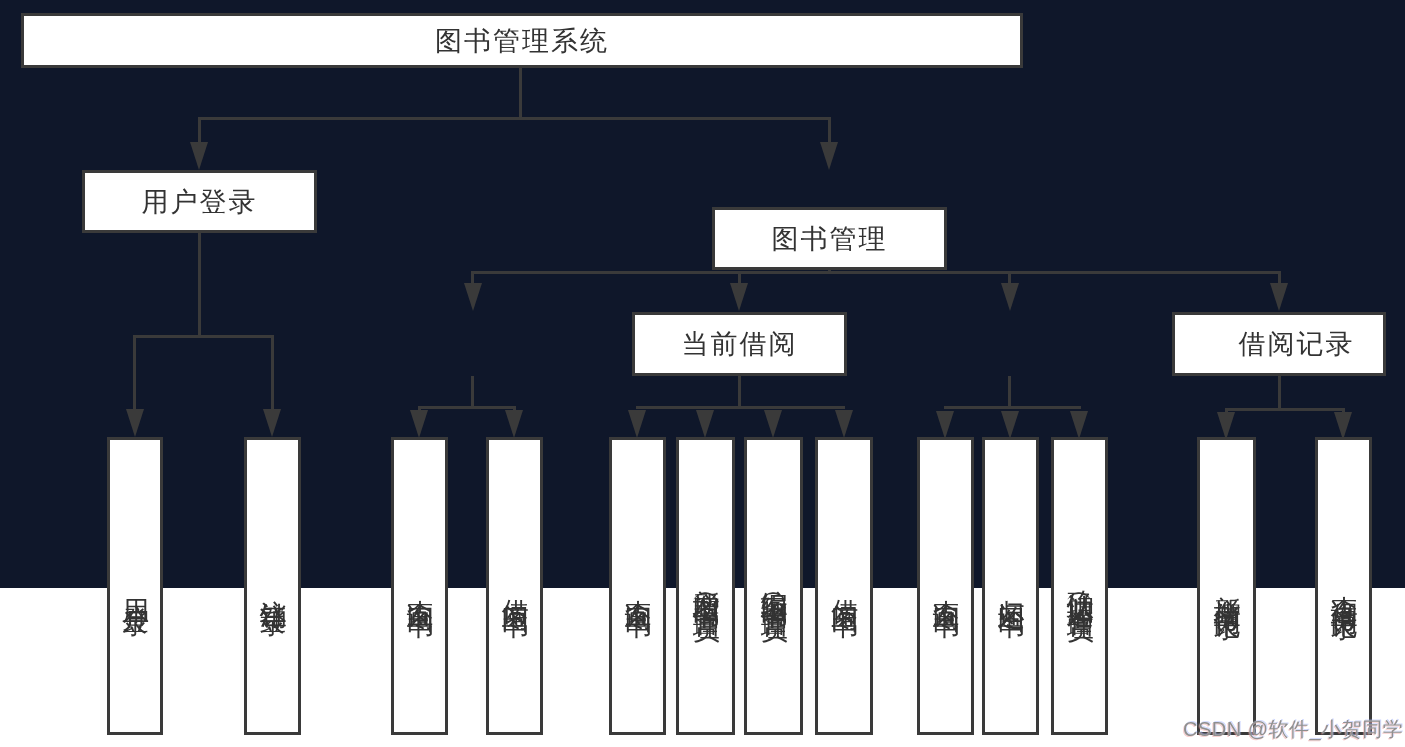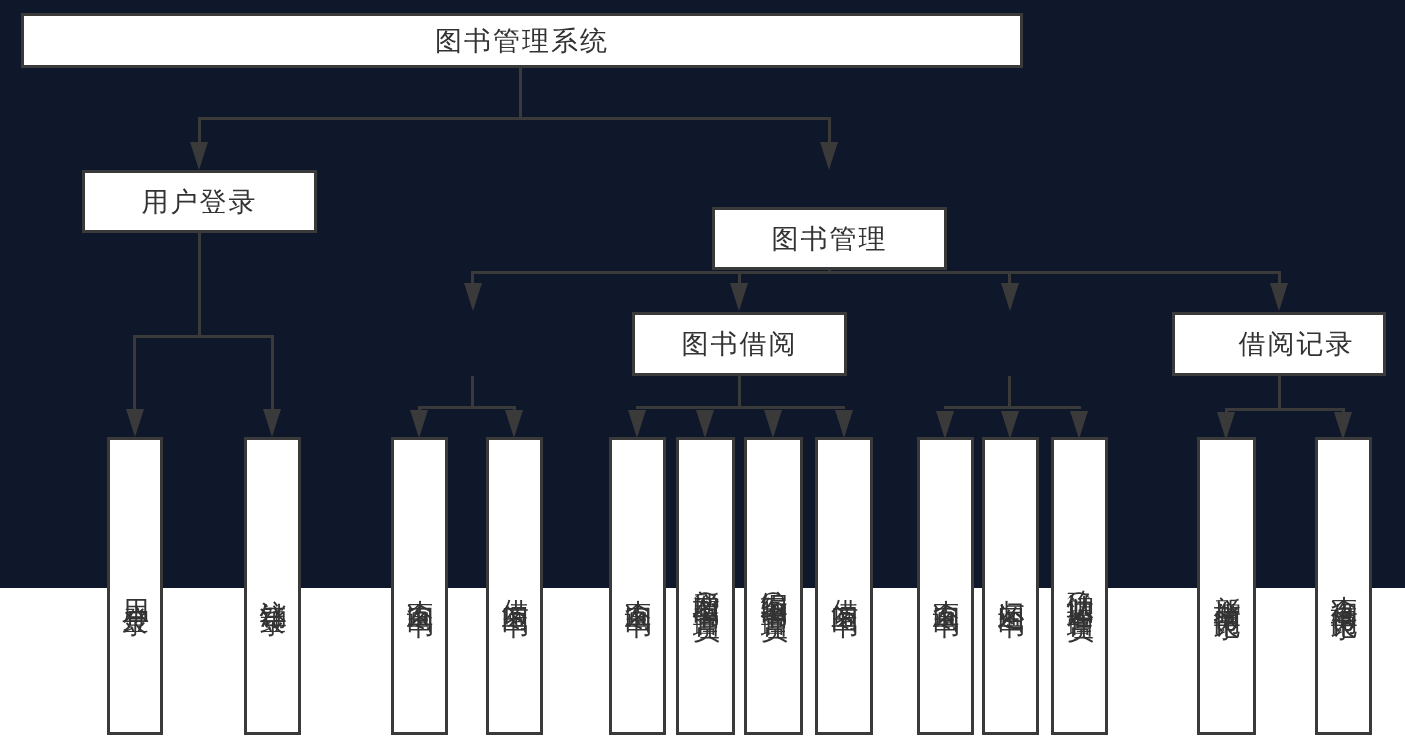--- a/index.html
+++ b/index.html
@@ -98,21 +98,21 @@
   <div class="vline" style="left:471px; top:271px; height:20px;"></div>
   <div class="arrowhead" style="left:464px; top:283px;"></div>
   <div class="vline" style="left:738px; top:271px; height:20px;"></div>
   <div class="arrowhead" style="left:730px; top:283px;"></div>
   <div class="vline" style="left:1008px; top:271px; height:20px;"></div>
   <div class="arrowhead" style="left:1001px; top:283px;"></div>
   <div class="vline" style="left:1278px; top:271px; height:20px;"></div>
   <div class="arrowhead" style="left:1270px; top:283px;"></div>
 
   <div class="box" style="left:632px; top:312px; width:215px; height:64px;">
-    <span class="htext">图书借阅</span>
+    <span class="htext">当前借阅</span>
   </div>
   <div class="box" style="left:1172px; top:312px; width:214px; height:64px;padding-left:35px;">
     <span class="htext">借阅记录</span>
   </div>
 
   <div class="vline" style="left:471px; top:376px; height:32px;"></div>
   <div class="hline" style="left:418px; top:406px; width:98px;"></div>
   <div class="vline" style="left:418px; top:406px; height:12px;"></div>
   <div class="arrowhead" style="left:410px; top:410px;"></div>
   <div class="vline" style="left:513px; top:406px; height:12px;"></div>
@@ -175,14 +175,15 @@
     <span class="vtext">确认归还（管理员）</span>
   </div>
 
   <div class="box" style="left:1197px; top:437px; width:59px; height:298px;">
     <span class="vtext">新增借阅记录</span>
   </div>
   <div class="box" style="left:1315px; top:437px; width:57px; height:298px;">
     <span class="vtext">查询借阅记录</span>
   </div>
 
+  <div class="watermark">CSDN @软件_小贺同学</div>
 
 </div>
 
 </body></html>

